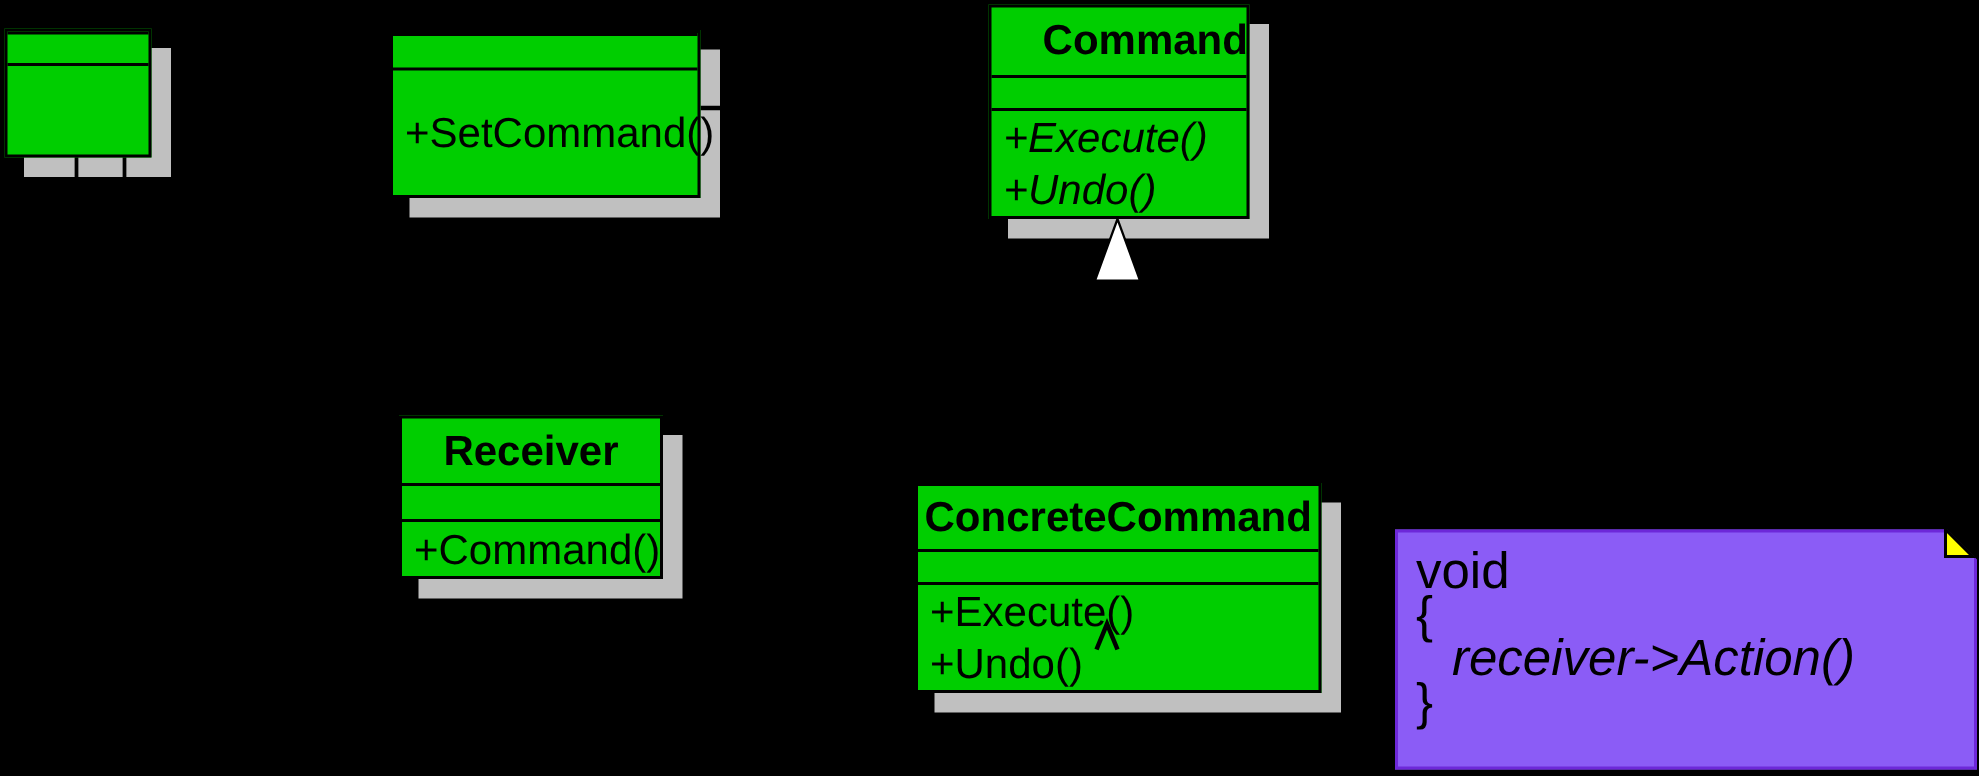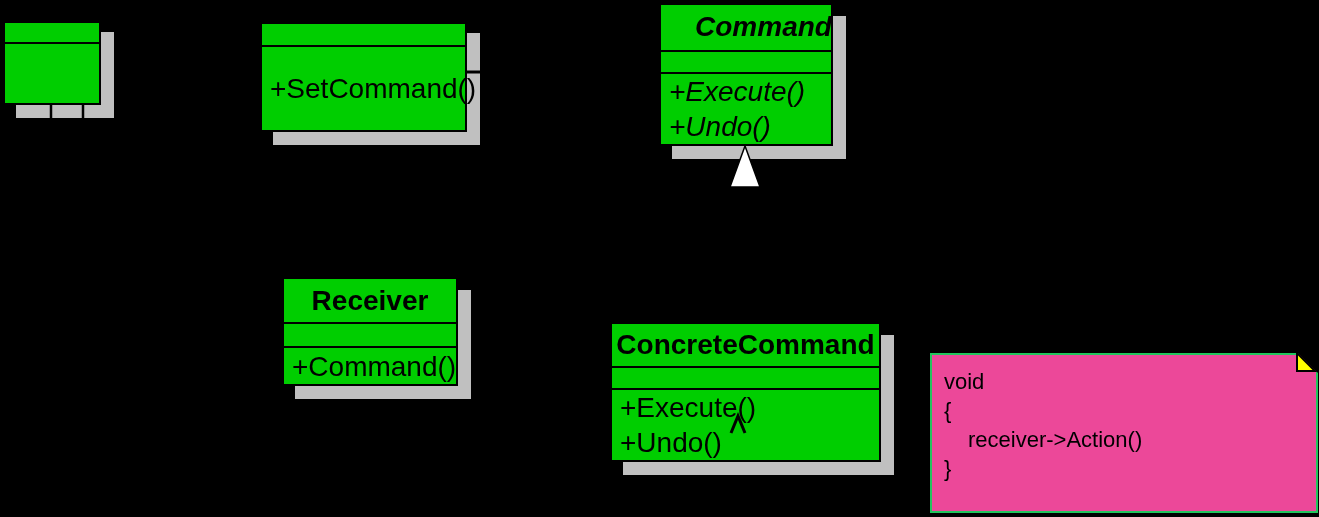--- a/index.html
+++ b/index.html
@@ -29,42 +29,42 @@
   #cls-client .sec-title{height:46px;}
   #cls-client .sec-attr{height:19px;}
   #cls-client .sec-methods{flex:1;}
 
   #cls-invoker{left:260px;top:20px;width:207px;height:112px;}
   #cls-invoker .sec-title{height:43px;}
   #cls-invoker .sec-attr{height:21px;}
   #cls-invoker .sec-methods{flex:1;}
 
   #cls-command{left:659px;top:3px;width:174px;height:143px;}
-  #cls-command .sec-title{height:46px;font-style:italic;margin-left:35px;}
+  #cls-command .sec-title{height:46px;margin-left:35px;}
   #cls-command .sec-attr{height:21px;}
   #cls-command .sec-methods{flex:1;}
   #cls-command .method{font-style:italic;}
 
-  #cls-receiver{left:282px;top:277px;width:176px;height:109px;}
+  #cls-receiver{left:266px;top:277px;width:176px;height:109px;}
   #cls-receiver .sec-title{height:43px;}
   #cls-receiver .sec-attr{height:22px;}
   #cls-receiver .sec-methods{flex:1;}
 
   #cls-concrete{left:610px;top:278px;width:271px;height:140px;margin-top:44px;}
   #cls-concrete .sec-title{height:43px;}
   #cls-concrete .sec-attr{height:21px;}
   #cls-concrete .sec-methods{flex:1;}
 
   
   #note{
     position:absolute;left:930px;top:353px;width:388px;height:160px;
-    background:#ec4899;border:2px solid #22c55e;box-sizing:border-box;z-index:3;
-    font-size:22px;line-height:29px;padding:12px 0 0 12px;
+    background:#8b5cf6;border:2px solid #6d28d9;box-sizing:border-box;z-index:3;
+    font-size:34px;line-height:29px;padding:12px 0 0 12px;
   }
-  #note .indent{padding-left:24px;}
+  #note .indent{padding-left:24px;font-style:italic;}
 </style>
 </head>
 <body>
 
 <div id="canvas">
 
   <svg id="lines-layer" class="layer" width="1319" height="517">
     <path d="M51 104 V300 H270" fill="none" stroke="#000" stroke-width="2.5"></path>
     <path d="M272 300 L260 293 M272 300 L260 307" fill="none" stroke="#000" stroke-width="2.5"></path>
     <path d="M83 104 V455 H738 V420" fill="none" stroke="#000" stroke-width="2.5"></path>

